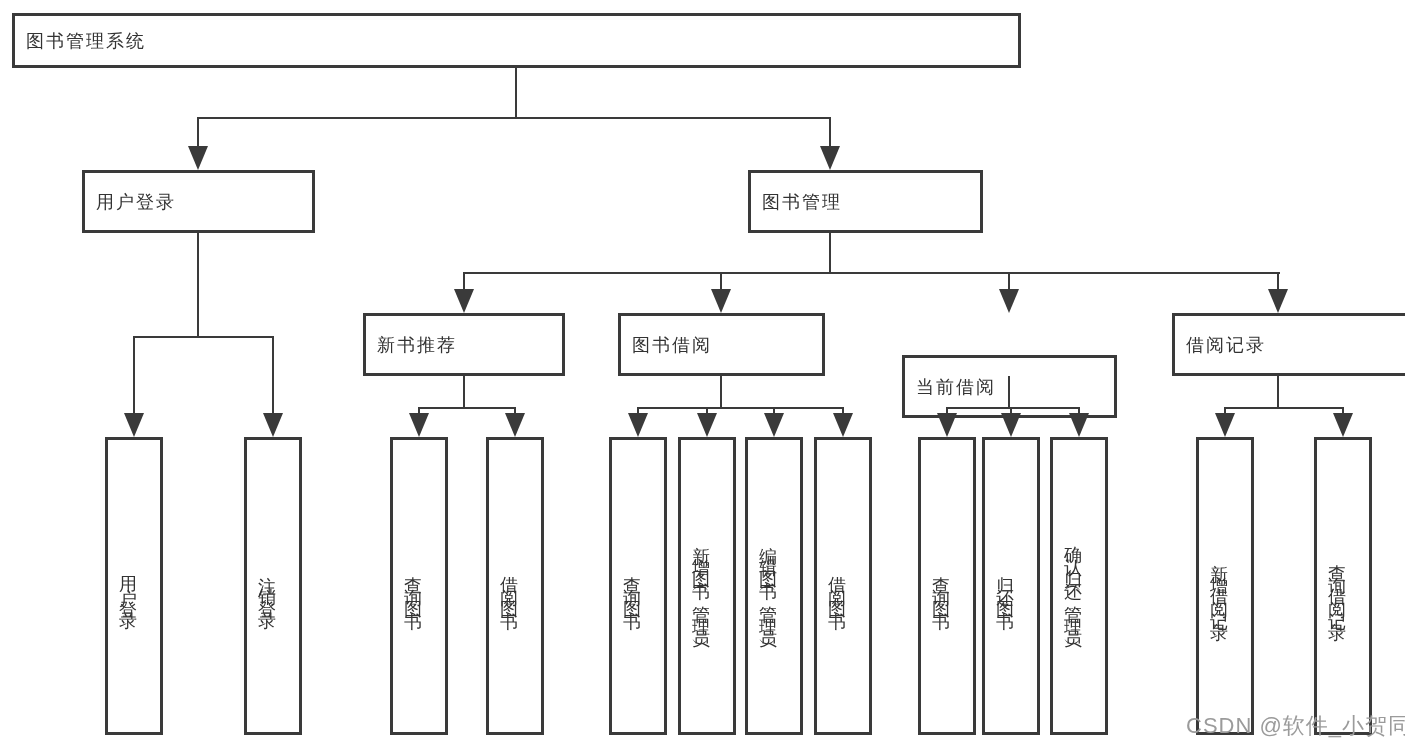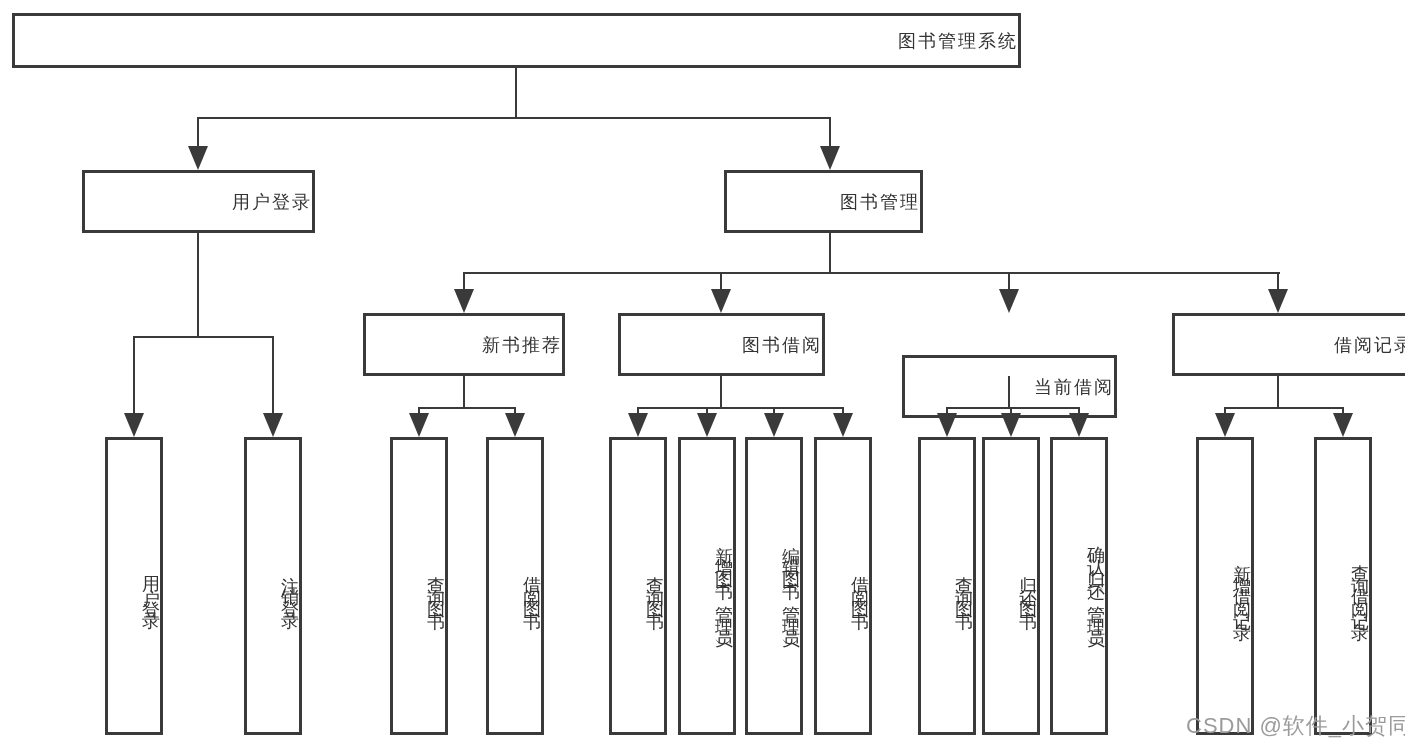--- a/index.html
+++ b/index.html
@@ -20,21 +20,21 @@
     overflow: hidden;
   }
   
   .node {
     position: absolute;
     background: #ffffff;
     border: 3px solid var(--box-border);
     color: var(--text);
     display: flex;
     align-items: center;
-    justify-content: flex-end;
+    justify-content: flex-start;
     padding-left: 11px;
   }
   .hnode span {
     font-size: 18px;
     letter-spacing: 2px;
     font-weight: 500;
     color: var(--text);
     white-space: nowrap;
   }
   .vnode span {
@@ -95,21 +95,21 @@
       <i class="head"></i>
     </div>
   <div class="arrow" style="left:820px; top:118px; height:52px;">
       <i class="shaft"></i>
       <i class="head"></i>
     </div>
 
   <div class="node hnode" style="left:82px; top:170px; width:233px; height:63px;">
     <span>用户登录</span>
   </div>
-  <div class="node hnode" style="left:724px; top:170px; width:199px; height:63px;">
+  <div class="node hnode" style="left:748px; top:170px; width:235px; height:63px;">
     <span>图书管理</span>
   </div>
 
   <div class="vline" style="left:197px; top:233px; width:2px; height:104px;"></div>
   <div class="hline" style="left:133px; top:336px; width:141px; height:2px;"></div>
   <div class="arrow" style="left:124px; top:337px; height:100px;">
       <i class="shaft"></i>
       <i class="head"></i>
     </div>
   <div class="arrow" style="left:263px; top:337px; height:100px;">

